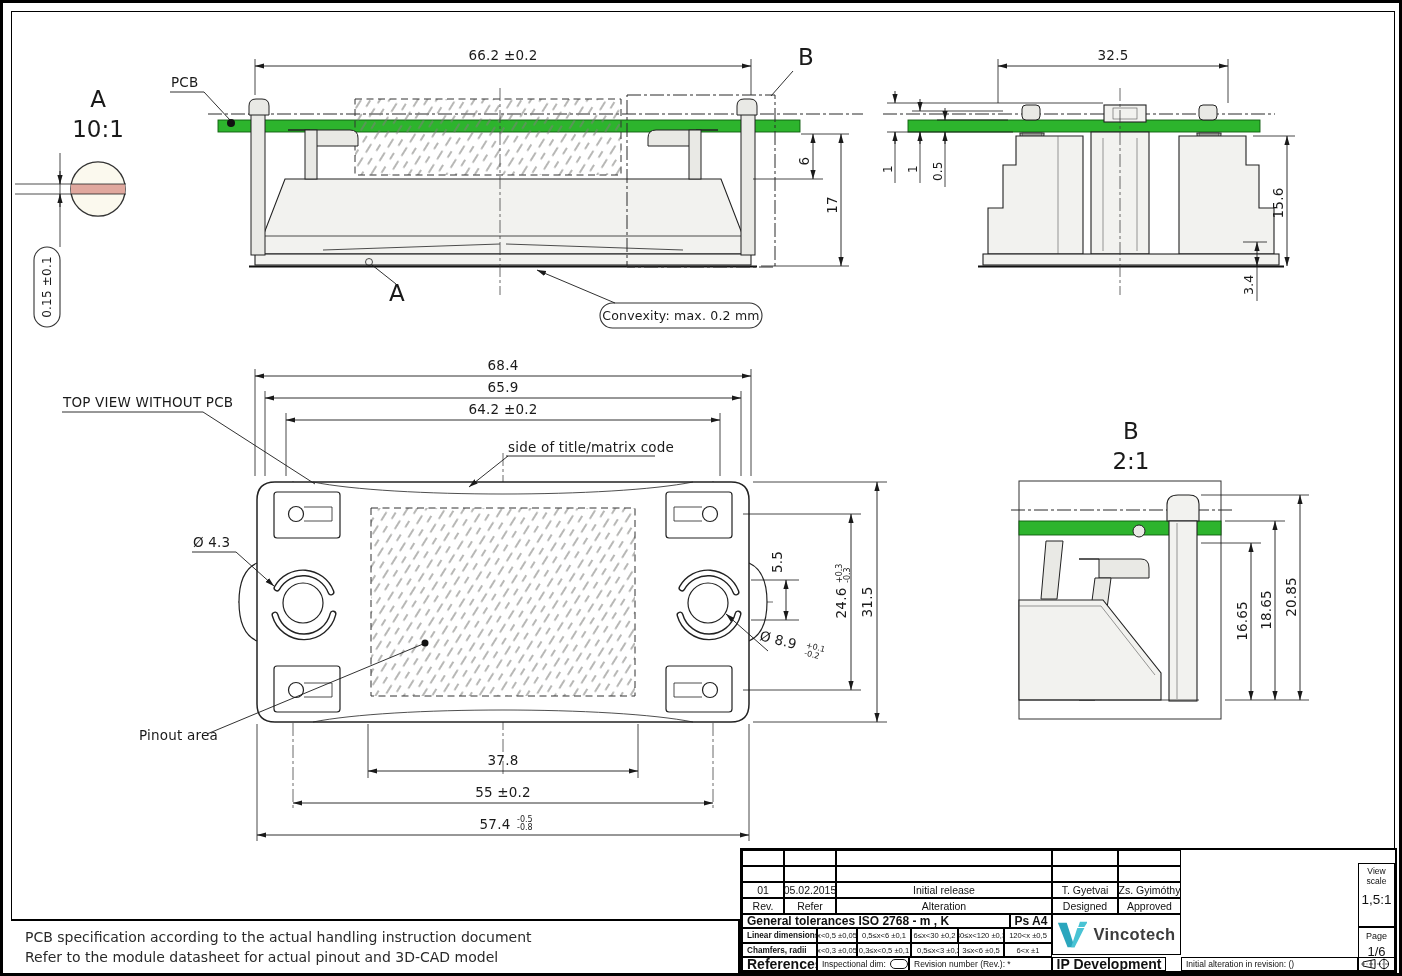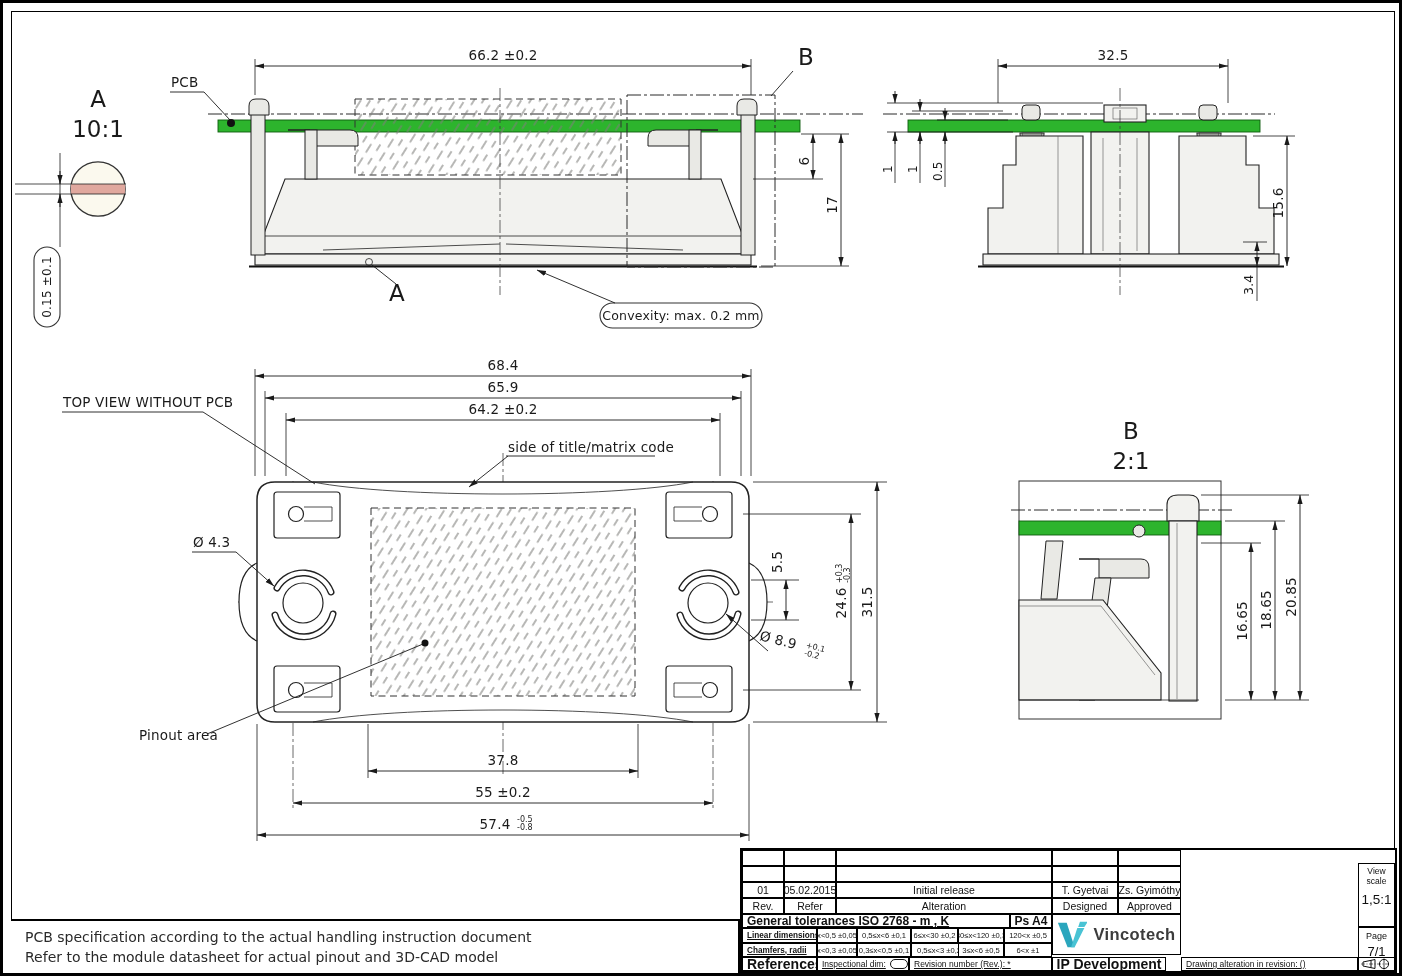--- a/index.html
+++ b/index.html
@@ -46,21 +46,21 @@
   #tblock{
     position:absolute;left:737px;top:845px;width:657px;height:125px;z-index:2;
     box-sizing:border-box;border:2px solid #000;background:#fff;
     font-family:"Liberation Sans", sans-serif;color:#111;
   }
   #tblock .cell{
     position:absolute;box-sizing:border-box;border:1px solid #000;
     display:flex;align-items:center;justify-content:center;
     font-size:10.5px;overflow:hidden;white-space:nowrap;background:#fff;
   }
-  #tblock .left{justify-content:flex-start;padding-left:4px;text-decoration:underline;}
+  #tblock .left{justify-content:flex-start;padding-left:4px;}
   #tblock .bold{font-weight:bold;}
   #tblock .tiny{font-size:7.6px;}
   #tblock .stack{flex-direction:column;justify-content:flex-start;padding-top:3px;margin-top:13px;}
   .stadium{display:inline-block;width:17px;height:8px;border:1.2px solid #111;
            border-radius:5px;margin-left:4px;}
   #logo-text{font-weight:bold;font-size:16.5px;color:#3c3c3c;letter-spacing:0.4px;margin-left:6px;}
 </style>
 </head>
 <body>
 
@@ -451,23 +451,23 @@
       <span id="logo-text">Vincotech</span>
     </div>
     <div class="cell bold" style="left:310px;top:107px;width:114px;height:14px;font-size:14px">IP Development</div>
 
     <div class="cell stack" style="left:616px;top:0;width:37px;height:64px">
       <span style="font-size:8.5px;white-space:normal;text-align:center;line-height:1.15">View scale</span>
       <span style="font-size:13.5px;margin-top:5px">1,5:1</span>
     </div>
     <div class="cell stack" style="left:616px;top:64px;width:37px;height:43px">
       <span style="font-size:9px">Page</span>
-      <span style="font-size:13px;margin-top:3px">7/1</span>
+      <span style="font-size:13px;margin-top:3px">1/6</span>
     </div>
-    <div class="cell left" style="left:439px;top:107px;width:177px;height:14px;font-size:8.5px">Drawing alteration in revision: ()</div>
+    <div class="cell left" style="left:439px;top:107px;width:177px;height:14px;font-size:8.5px">Initial alteration in revision: ()</div>
     <div class="cell" style="left:616px;top:107px;width:37px;height:14px">
       <svg width="32" height="12" viewBox="0 0 32 12">
         <path d="M2,4 L14,1.5 M2,8 L14,10.5 M2,4 V8 M14,1.5 V10.5 M10,2.4 V9.6" stroke="#111" stroke-width="1" fill="none"></path>
         <circle cx="23" cy="6" r="4.6" stroke="#111" stroke-width="1" fill="none"></circle>
         <line x1="23" y1="0.5" x2="23" y2="11.5" stroke="#111" stroke-width="0.8"></line>
         <line x1="0" y1="6" x2="29" y2="6" stroke="#111" stroke-width="0.6" stroke-dasharray="4 1.5 1 1.5"></line>
       </svg>
     </div>
   </div>
 </div>

